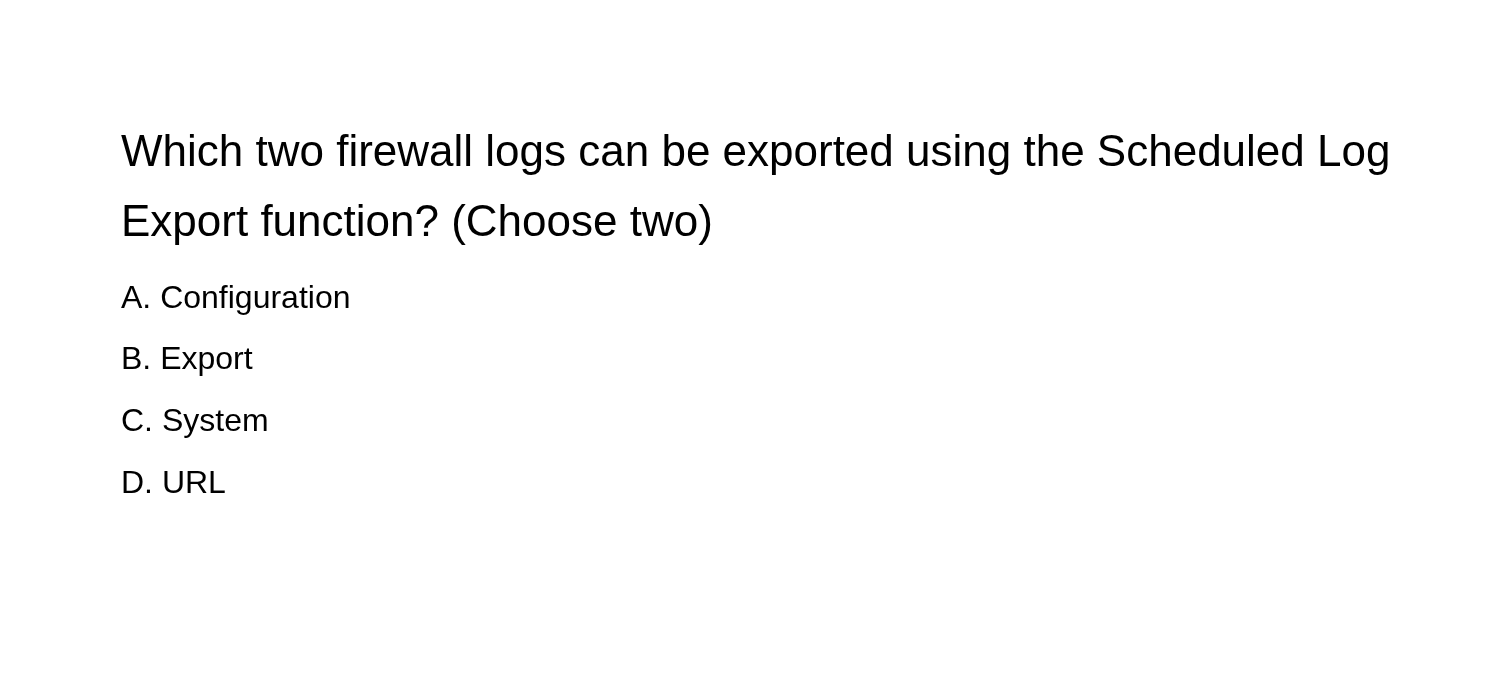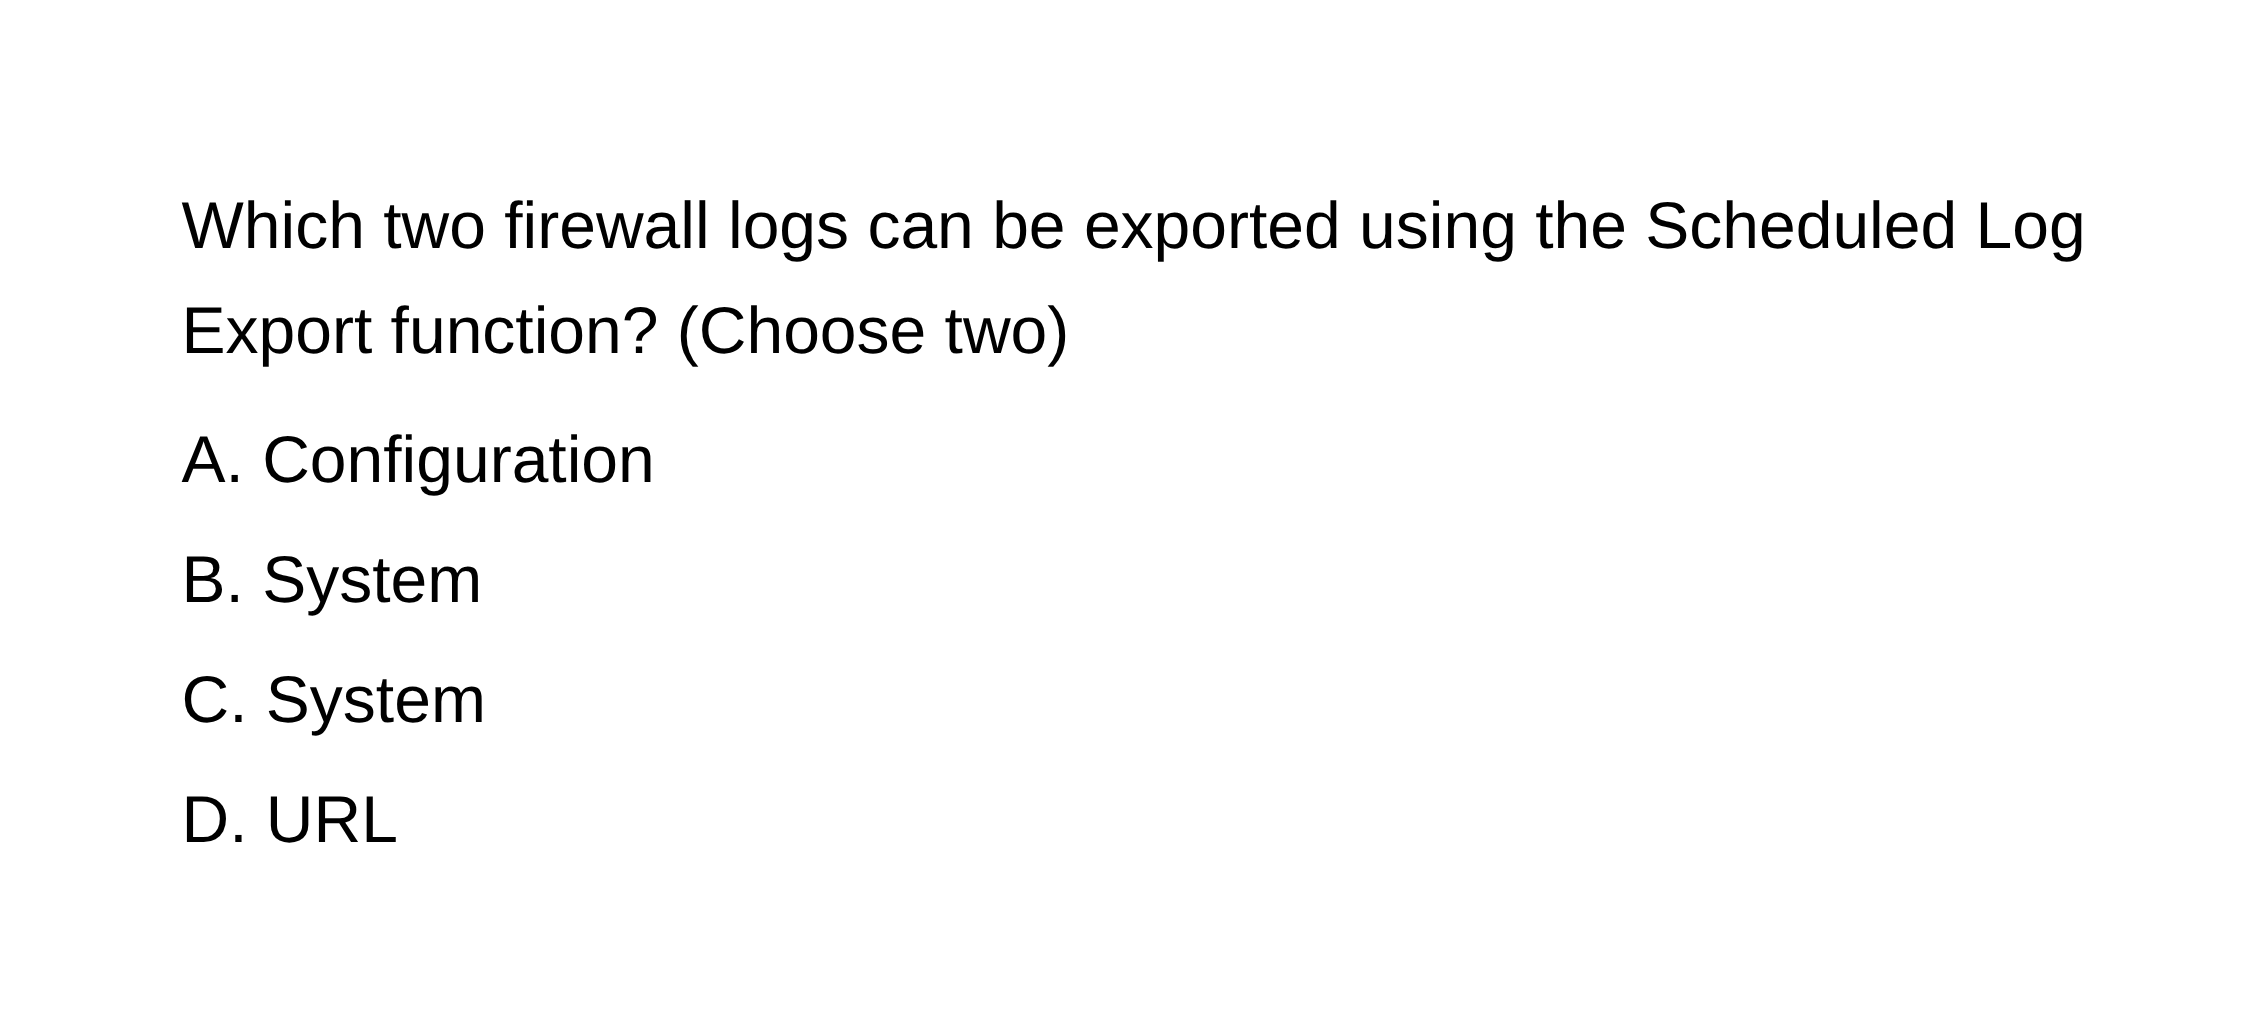--- a/index.html
+++ b/index.html
@@ -15,25 +15,25 @@
       color: #000000;
       padding: 80px 85px;
     }
     .question-text {
       font-size: 44px;
       line-height: 1.6;
       font-weight: 400;
       margin-bottom: 16px;
     }
     .option {
-      font-size: 44px;
+      font-size: 32px;
       line-height: 1.55;
       font-weight: 400;
     }
   </style>
 </head>
 <body>
 
 <div class="question-text">Which two firewall logs can be exported using the Scheduled Log Export function? (Choose two)</div>
 <div class="option">A. Configuration</div>
-<div class="option">B. System</div>
+<div class="option">B. Export</div>
 <div class="option">C. System</div>
 <div class="option">D. URL</div>
 
 </body></html>

